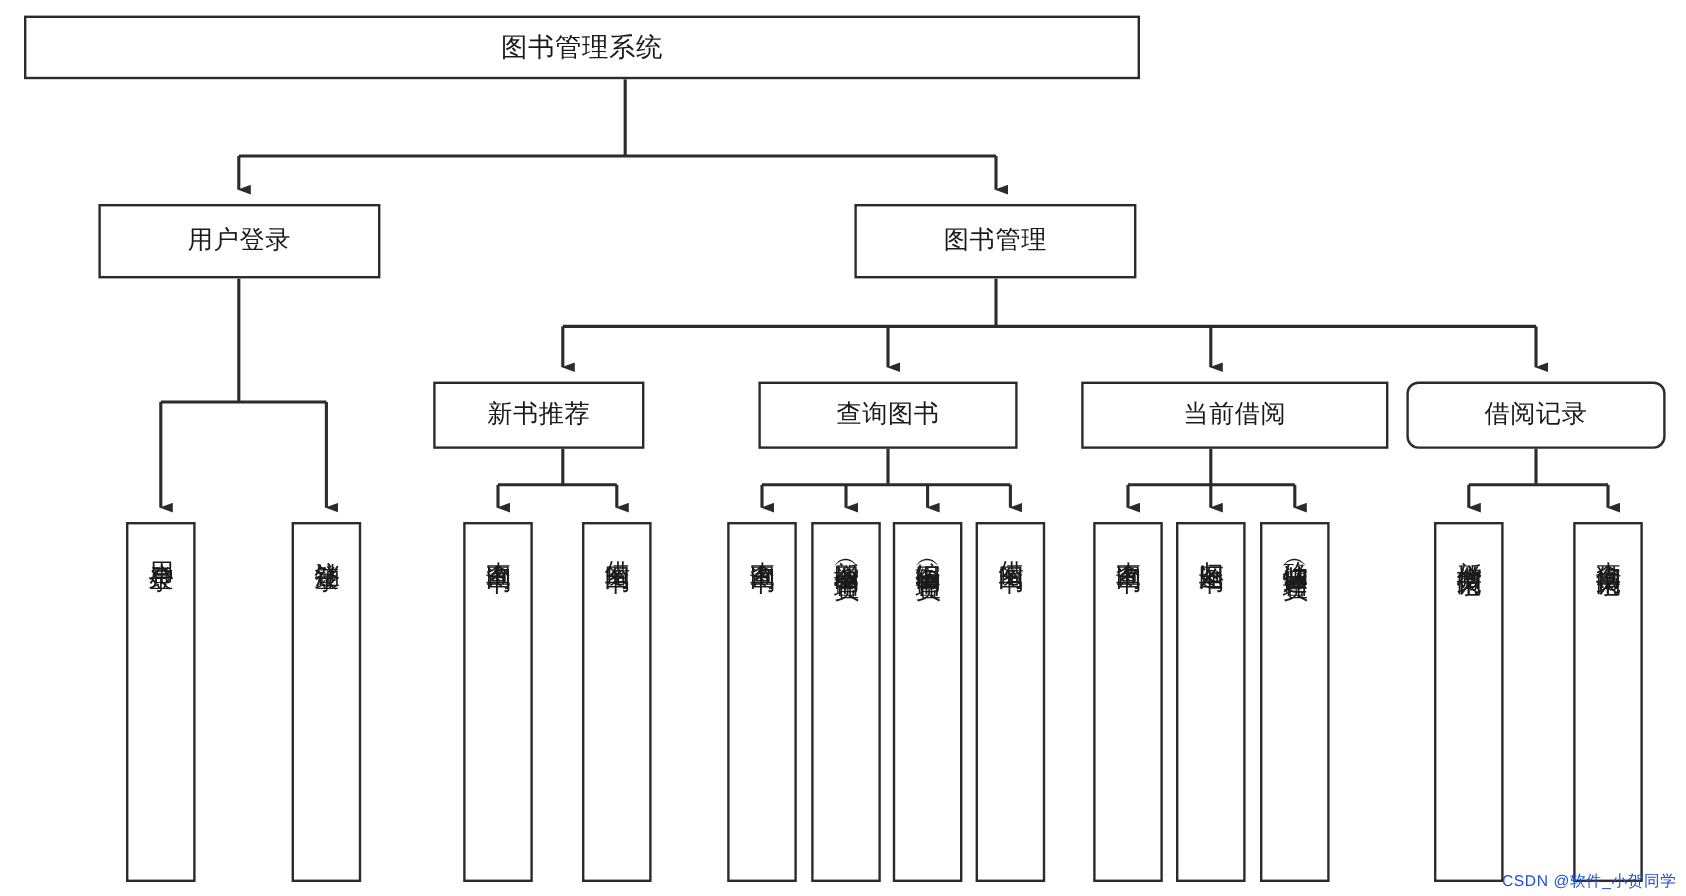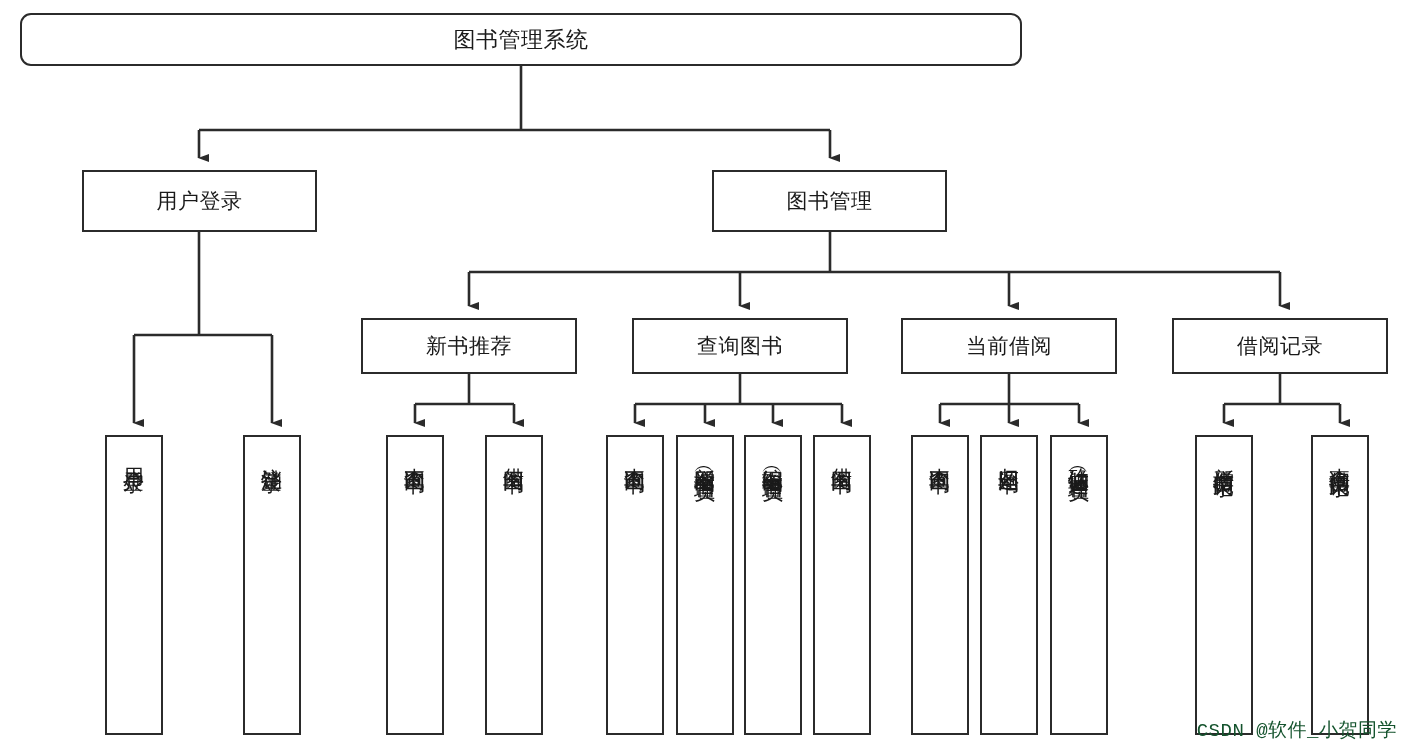--- a/index.html
+++ b/index.html
@@ -58,26 +58,25 @@
     letter-spacing: 2px;
     line-height: 1;
   }
   .node.root .node-label {
     font-size: 22px;
   }
   .watermark {
     position: absolute;
     right: 8px;
     bottom: 4px;
-    font-size: 19px;
-    color: #14532d;
+    font-size: 13px;
+    color: #1d4ed8;
     letter-spacing: 0.5px;
     white-space: nowrap;
     user-select: none;
-    font-family: Liberation Mono, monospace;
   }
 </style>
 </head>
 <body>
 
 <div id="diagram-root">
 
   <svg class="connectors" viewBox="0 0 1405 747" xmlns="http://www.w3.org/2000/svg">
     <defs>
       <marker id="arrowhead" markerWidth="10" markerHeight="11" refX="4" refY="10" orient="auto" markerUnits="userSpaceOnUse">
@@ -121,41 +120,41 @@
       <path d="M1009,404 L1009,423" marker-end="url(#arrowhead)"></path>
       <path d="M1079,404 L1079,423" marker-end="url(#arrowhead)"></path>
 
       <path d="M1280,374 L1280,404"></path>
       <path d="M1224,404 L1340,404"></path>
       <path d="M1224,404 L1224,423" marker-end="url(#arrowhead)"></path>
       <path d="M1340,404 L1340,423" marker-end="url(#arrowhead)"></path>
     </g>
   </svg>
 
-  <div class="node horizontal root" style="left:20px; top:13px; width:1002px; height:53px;border-radius:11px;">
+  <div class="node horizontal root" style="left:20px; top:13px; width:930px; height:53px;">
     <span class="node-label">图书管理系统</span>
   </div>
 
   <div class="node horizontal" style="left:82px; top:170px; width:235px; height:62px;">
     <span class="node-label">用户登录</span>
   </div>
   <div class="node horizontal" style="left:712px; top:170px; width:235px; height:62px;justify-content:center;">
     <span class="node-label">图书管理</span>
   </div>
 
-  <div class="node horizontal" style="left:361px; top:318px; width:216px; height:56px;">
+  <div class="node horizontal" style="left:361px; top:318px; width:176px; height:56px;">
     <span class="node-label">新书推荐</span>
   </div>
   <div class="node horizontal" style="left:632px; top:318px; width:216px; height:56px;">
     <span class="node-label">查询图书</span>
   </div>
-  <div class="node horizontal" style="left:901px; top:318px; width:216px; height:56px;">
+  <div class="node horizontal" style="left:901px; top:318px; width:256px; height:56px;">
     <span class="node-label">当前借阅</span>
   </div>
-  <div class="node horizontal" style="left:1172px; top:318px; width:216px; height:56px;">
+  <div class="node horizontal" style="left:1172px; top:318px; width:216px; height:56px;border-radius:10px;">
     <span class="node-label">借阅记录</span>
   </div>
 
   <div class="node vertical" style="left:105px; top:435px; width:58px; height:300px;">
     <span class="node-label">用户登录</span>
   </div>
   <div class="node vertical" style="left:243px; top:435px; width:58px; height:300px;">
     <span class="node-label">注销登录</span>
   </div>
 

